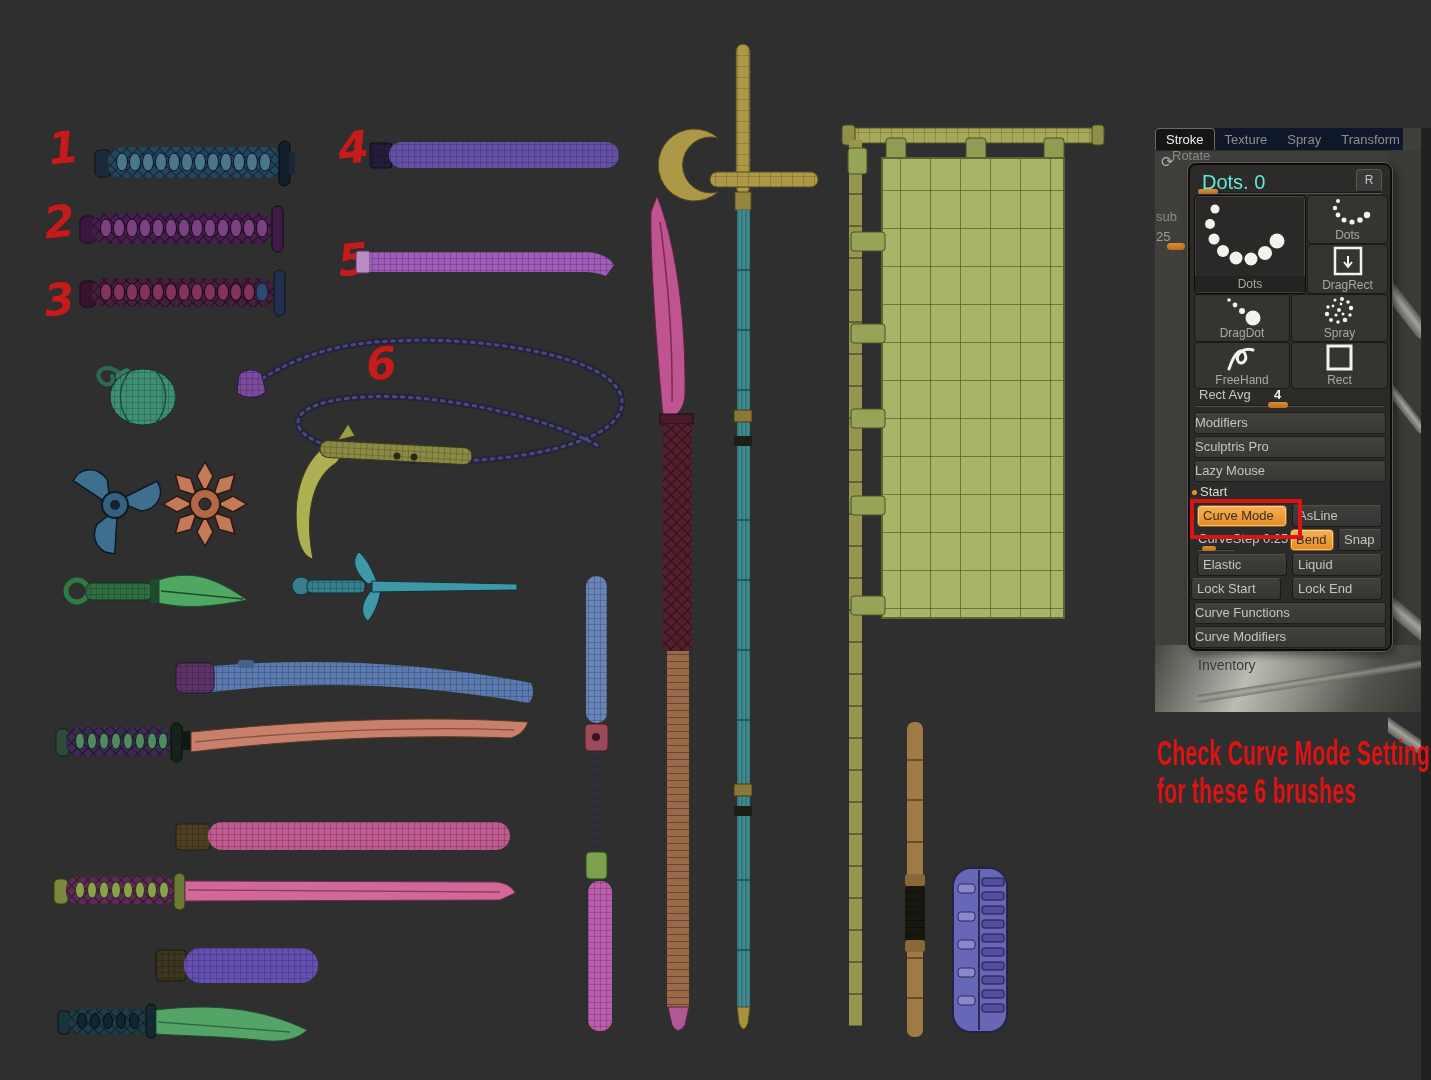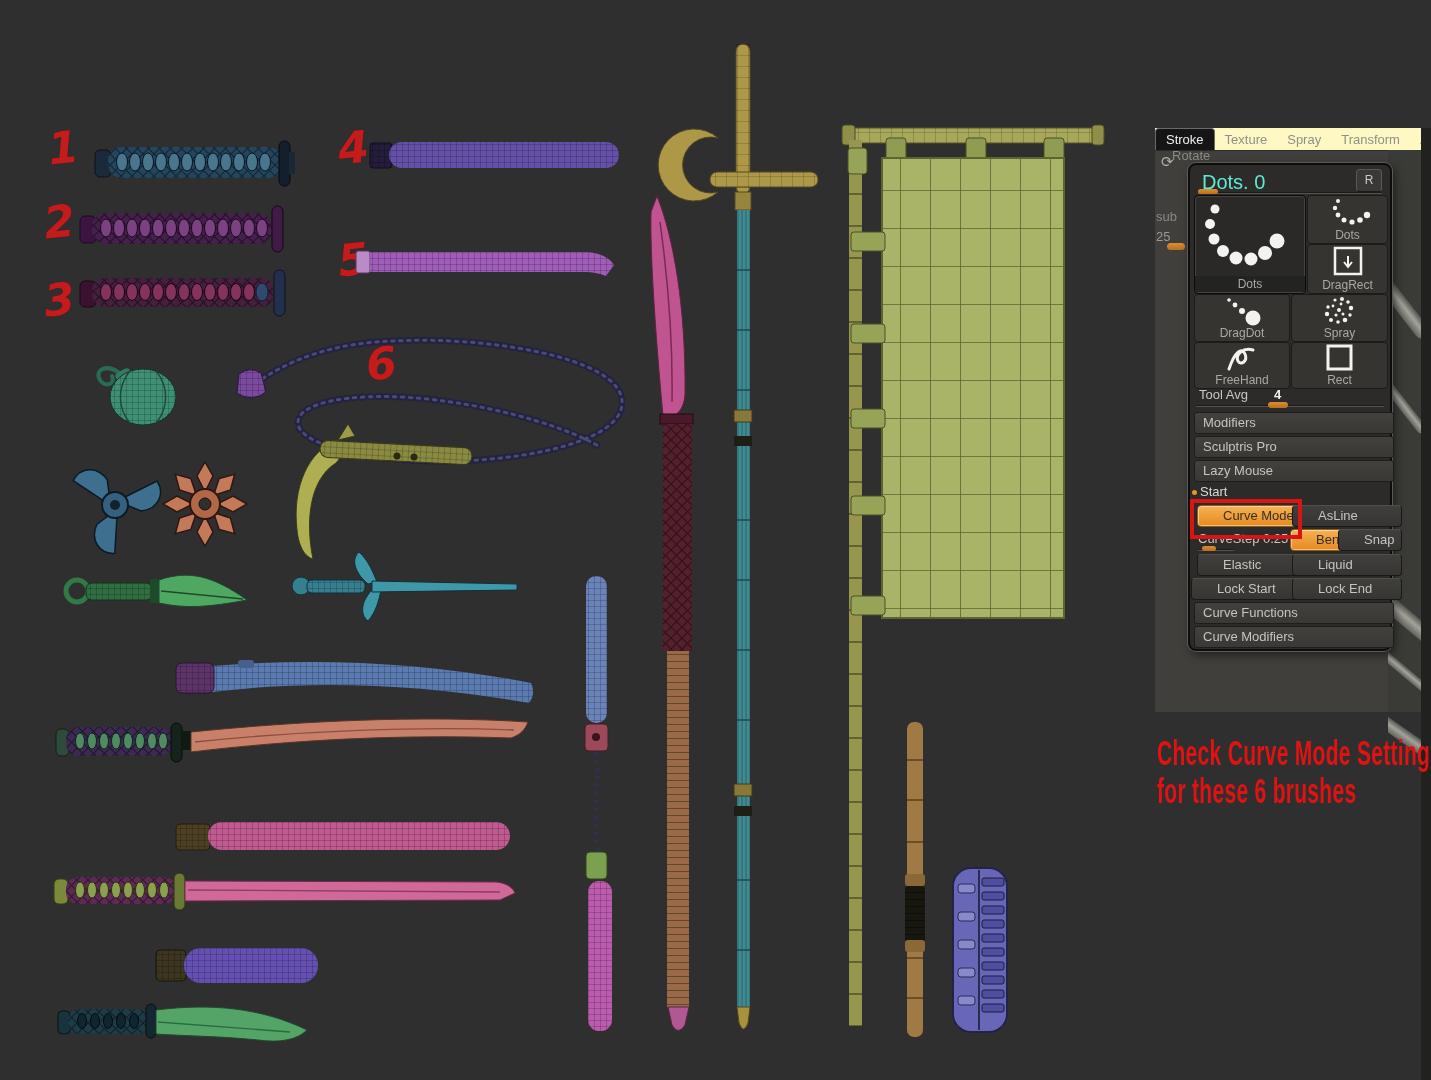--- a/index.html
+++ b/index.html
@@ -6,21 +6,21 @@
   #stage{position:relative;width:1431px;height:1080px;background:#2f2f30;overflow:hidden;
          font-family:"Liberation Sans",sans-serif;}
   .abs{position:absolute;}
   
   .num{position:absolute;color:#c41c1c;font-family:"DejaVu Sans",sans-serif;
        font-style:italic;font-weight:bold;font-size:44px;line-height:1;transform:rotate(-6deg);
        text-shadow:0 0 1px #7a0e0e;}
   
   #panel-base{left:1155px;top:128px;width:276px;height:584px;background:#403f3c;}
   #right-strip{left:1421px;top:128px;width:10px;height:952px;background:#21211f;}
-  #tabbar{left:1155px;top:128px;width:276px;height:22px;background:#fef9c3;
+  #tabbar{left:1155px;top:128px;width:248px;height:22px;background:#0f172a;
           border-bottom:1px solid #2a2a28;display:flex;align-items:flex-end;overflow:hidden;}
   .tab{font-size:13px;color:#8f8f8b;padding:3px 10px 3px 10px;white-space:nowrap;}
   .tab.active{background:#151515;color:#efefec;border:1px solid #6a6a66;border-bottom:none;
               border-radius:4px 4px 0 0;}
   
   .ghost{color:#8a8a85;font-size:13px;}
   .slider-line{position:absolute;height:1px;background:#1c1b19;box-shadow:0 1px 0 #55534f;}
   .thumb{position:absolute;background:linear-gradient(#d98e35,#b96f1e);border-radius:4px;}
   
   #popup{left:1188px;top:163px;width:200px;height:484px;background:#2c2b29;
@@ -30,24 +30,24 @@
   #rbtn{position:absolute;right:8px;top:4px;width:24px;height:21px;background:#3a3938;
         border:1px solid #5a5853;border-bottom-color:#1c1b19;border-radius:4px;color:#cac8c4;
         font-size:12px;text-align:center;line-height:21px;}
   .tile{position:absolute;background:#353431;border:1px solid #1c1b19;border-radius:4px;overflow:hidden;}
   .tile.selected{background:#2a2927;border:1px solid #0b0b0a;box-shadow:0 0 0 1px #454440 inset;}
   .tile-label{position:absolute;left:0;right:0;bottom:1px;text-align:center;font-size:12px;color:#a9a9a3;}
   .tile.selected .tile-label{background:#232321;padding:1px 0;}
   .rowtxt{position:absolute;font-size:13px;color:#c8c6c2;}
   .menu-row{position:absolute;left:4px;width:190px;height:20px;line-height:20px;
             background:linear-gradient(#42413e,#393835);border:1px solid #1e1d1b;border-radius:3px;
-            font-size:13px;color:#c6c4c0;padding-left:8px;}
+            font-size:13px;color:#c6c4c0;padding-left:0;}
   .cbtn{position:absolute;height:20px;line-height:20px;background:linear-gradient(#403f3c,#363533);
         border:1px solid #1a1917;border-top-color:#504e4a;border-radius:4px;
-        font-size:13px;color:#c6c4c0;padding-left:25px;}
+        font-size:13px;color:#c6c4c0;padding-left:5px;}
   .cbtn.orange{background:linear-gradient(#f7b155,#e68a1e);color:#33302a;
                box-shadow:0 0 0 1px rgba(255,255,255,.45) inset;border-color:#8a5c14;}
   #red-box{position:absolute;left:0;top:334px;width:104px;height:32px;border:4px solid #d81414;z-index:3;}
   #curve-dot{position:absolute;left:2px;width:5px;height:5px;border-radius:50%;background:#e8941e;}
   
   #inv-band{left:1155px;top:645px;width:266px;height:67px;z-index:5;
     background:linear-gradient(113deg,#47463f 0%,#8d8d87 22%,#bcbcb4 36%,#8f8f88 55%,#53524c 78%,#3a3a36 100%);}
   #inv-label{position:absolute;left:43px;top:12px;font-size:14px;color:#3b3a35;}
   
   .streakbox{overflow:hidden;z-index:4;}
@@ -444,20 +444,24 @@
   <div class="abs streakbox" style="left:1388px;top:150px;width:33px;height:562px;background:#3a3a37">
     <div class="streak" style="left:-22px;top:150px;width:75px;height:15px;transform:rotate(52deg)"></div>
     <div class="streak" style="left:-20px;top:250px;width:70px;height:10px;transform:rotate(52deg)"></div>
     <div class="streak" style="left:-18px;top:460px;width:72px;height:16px;transform:rotate(40deg)"></div>
     <div class="streak" style="left:-15px;top:520px;width:70px;height:9px;transform:rotate(40deg)"></div>
   </div>
   <div class="abs streakbox" style="left:1388px;top:712px;width:33px;height:90px;">
     <div class="streak" style="left:-18px;top:18px;width:70px;height:13px;transform:rotate(35deg)"></div>
   </div>
 
+  <div class="abs" id="inv-band">
+    <div class="streak" style="left:40px;top:30px;width:260px;height:8px;transform:rotate(-9deg);opacity:.65"></div>
+    <div id="inv-label">Inventory</div>
+  </div>
 
   <div class="abs" id="popup">
     <div class="title">Dots. 0</div>
     <div id="rbtn">R</div>
     <div class="slider-line" style="left:8px;top:27px;width:184px"></div>
     <div class="thumb" style="left:8px;top:24px;width:20px;height:5px"></div>
 
     <div class="tile selected" style="left:4px;top:30px;width:110px;height:97px">
       <svg width="108" height="76" viewBox="0 0 108 76">
         <g fill="#f2f2ee">
@@ -533,21 +537,21 @@
       </svg>
       <div class="tile-label">FreeHand</div>
     </div>
     <div class="tile" style="left:101px;top:177px;width:95px;height:45px">
       <svg width="95" height="31" viewBox="0 0 95 31">
         <rect x="36" y="3" width="23" height="23" fill="none" stroke="#f2f2ee" stroke-width="3"></rect>
       </svg>
       <div class="tile-label">Rect</div>
     </div>
 
-    <div class="rowtxt" style="left:9px;top:222px">Tool Avg</div>
+    <div class="rowtxt" style="left:9px;top:222px">Rect Avg</div>
     <div class="rowtxt" style="left:84px;top:222px;color:#f2f1ea;font-weight:bold">4</div>
     <div class="slider-line" style="left:6px;top:240px;width:188px"></div>
     <div class="thumb" style="left:78px;top:237px;width:20px;height:6px"></div>
 
     <div class="menu-row" style="top:247px">Modifiers</div>
     <div class="menu-row" style="top:271px">Sculptris Pro</div>
     <div class="menu-row" style="top:295px">Lazy Mouse</div>
 
     <div id="curve-dot" style="top:325px"></div>
     <div class="rowtxt" style="left:10px;top:319px;color:#dbd9d4">Start</div>

